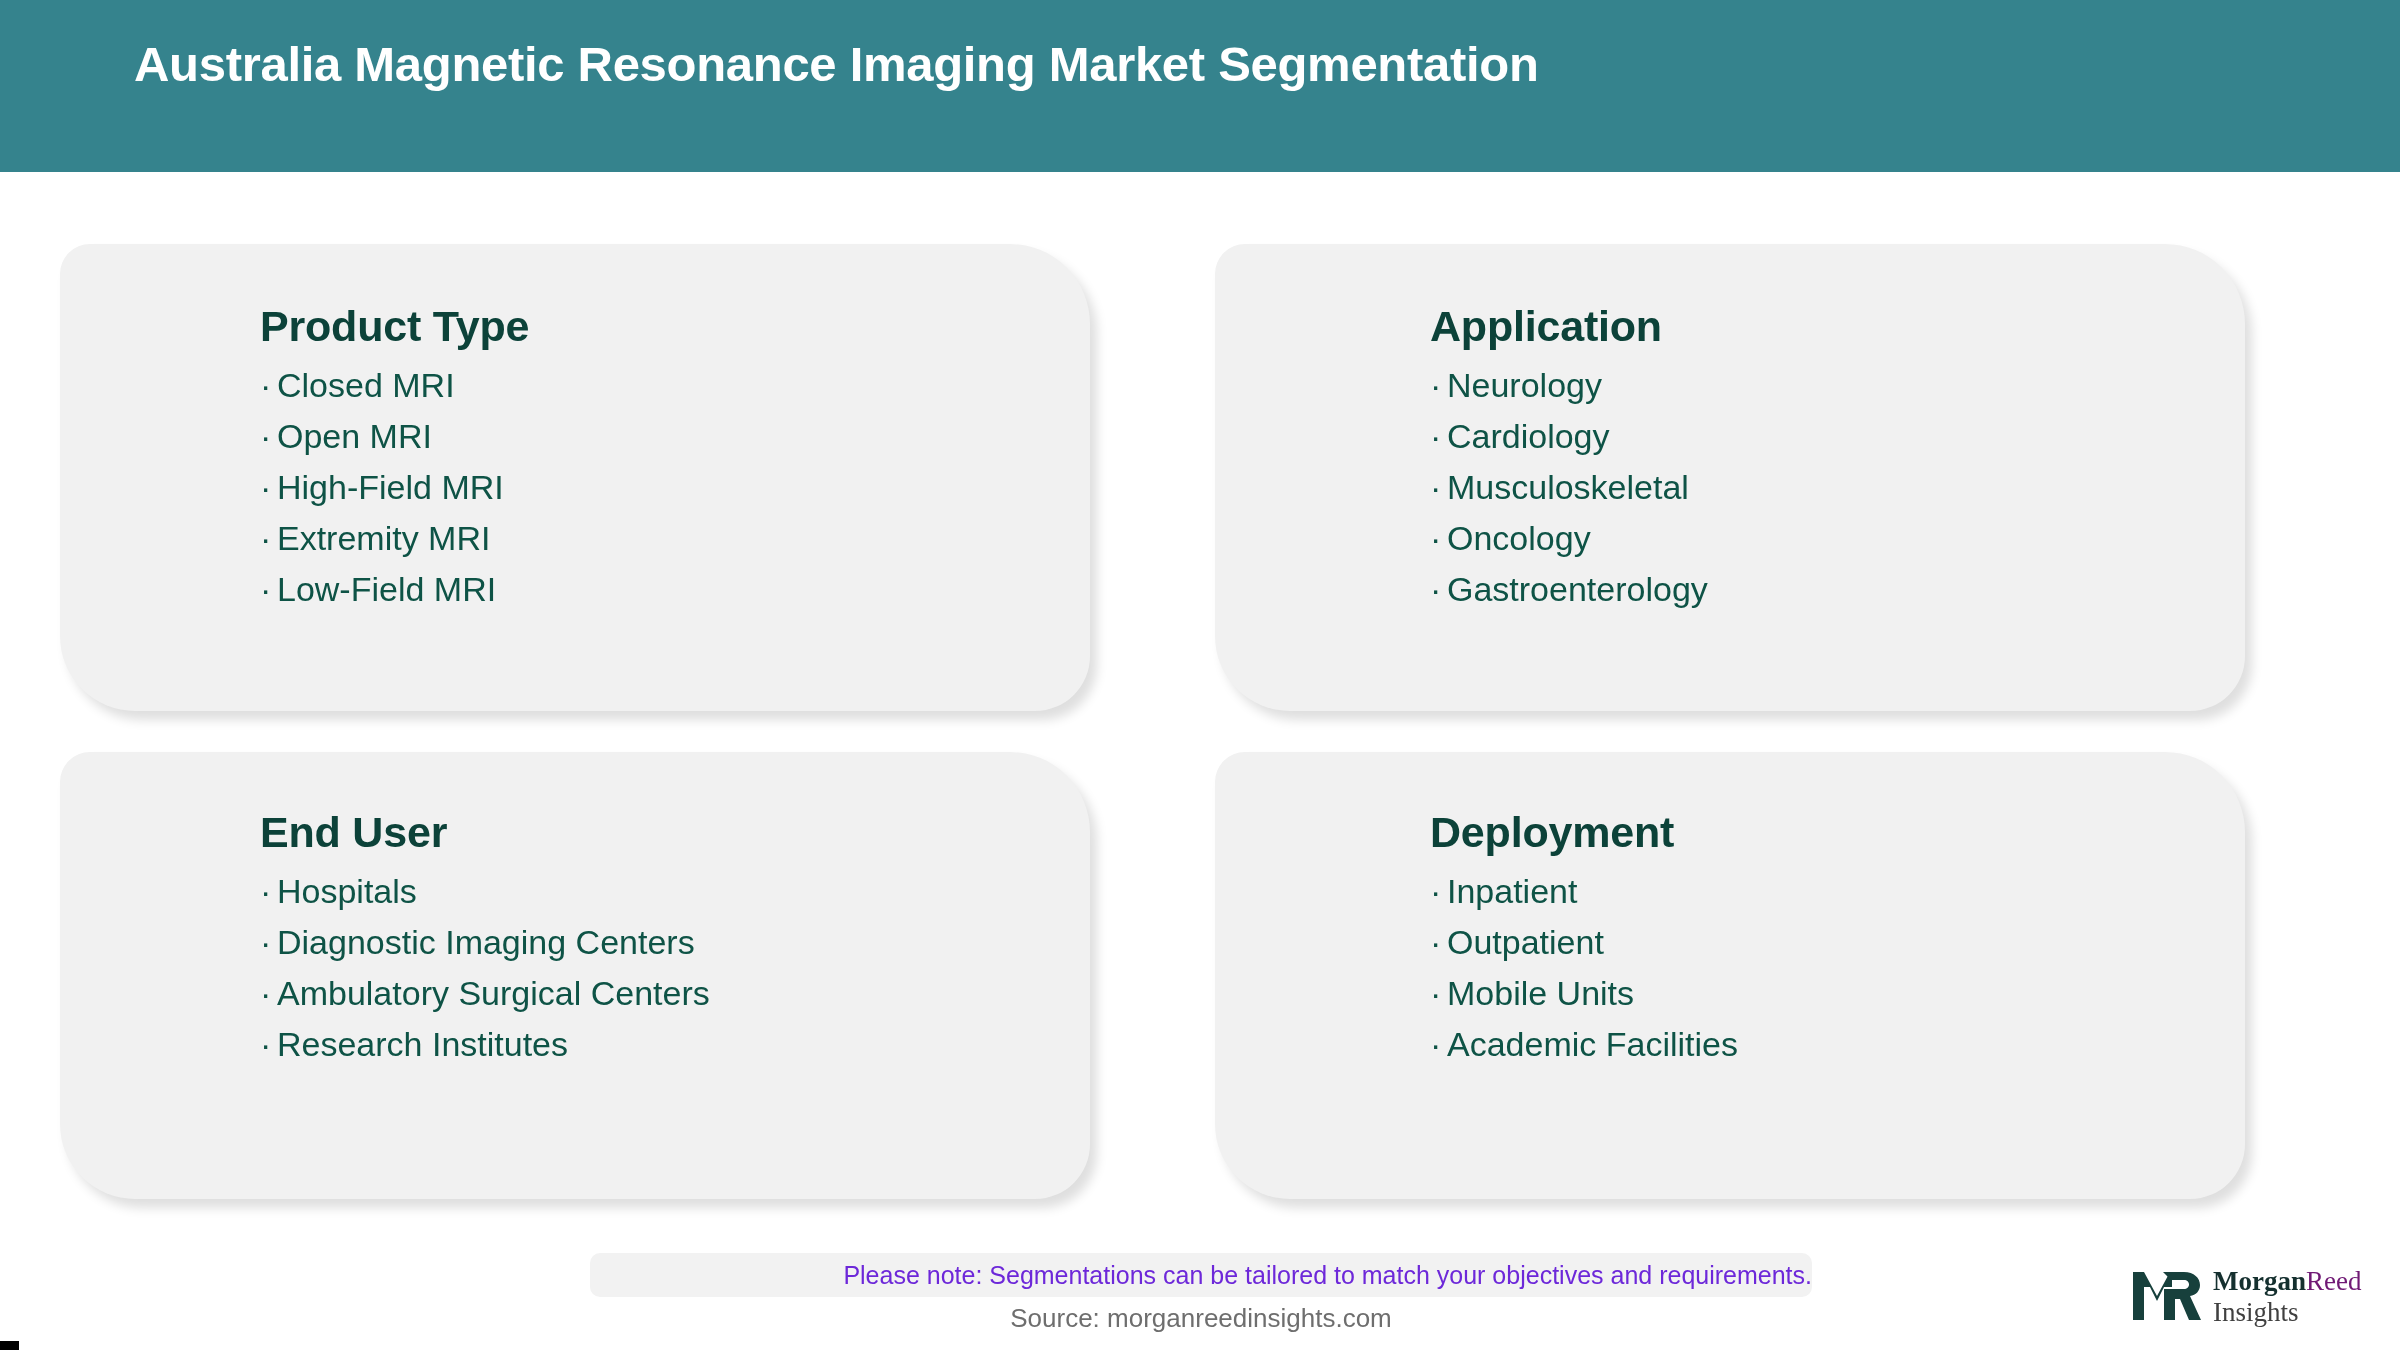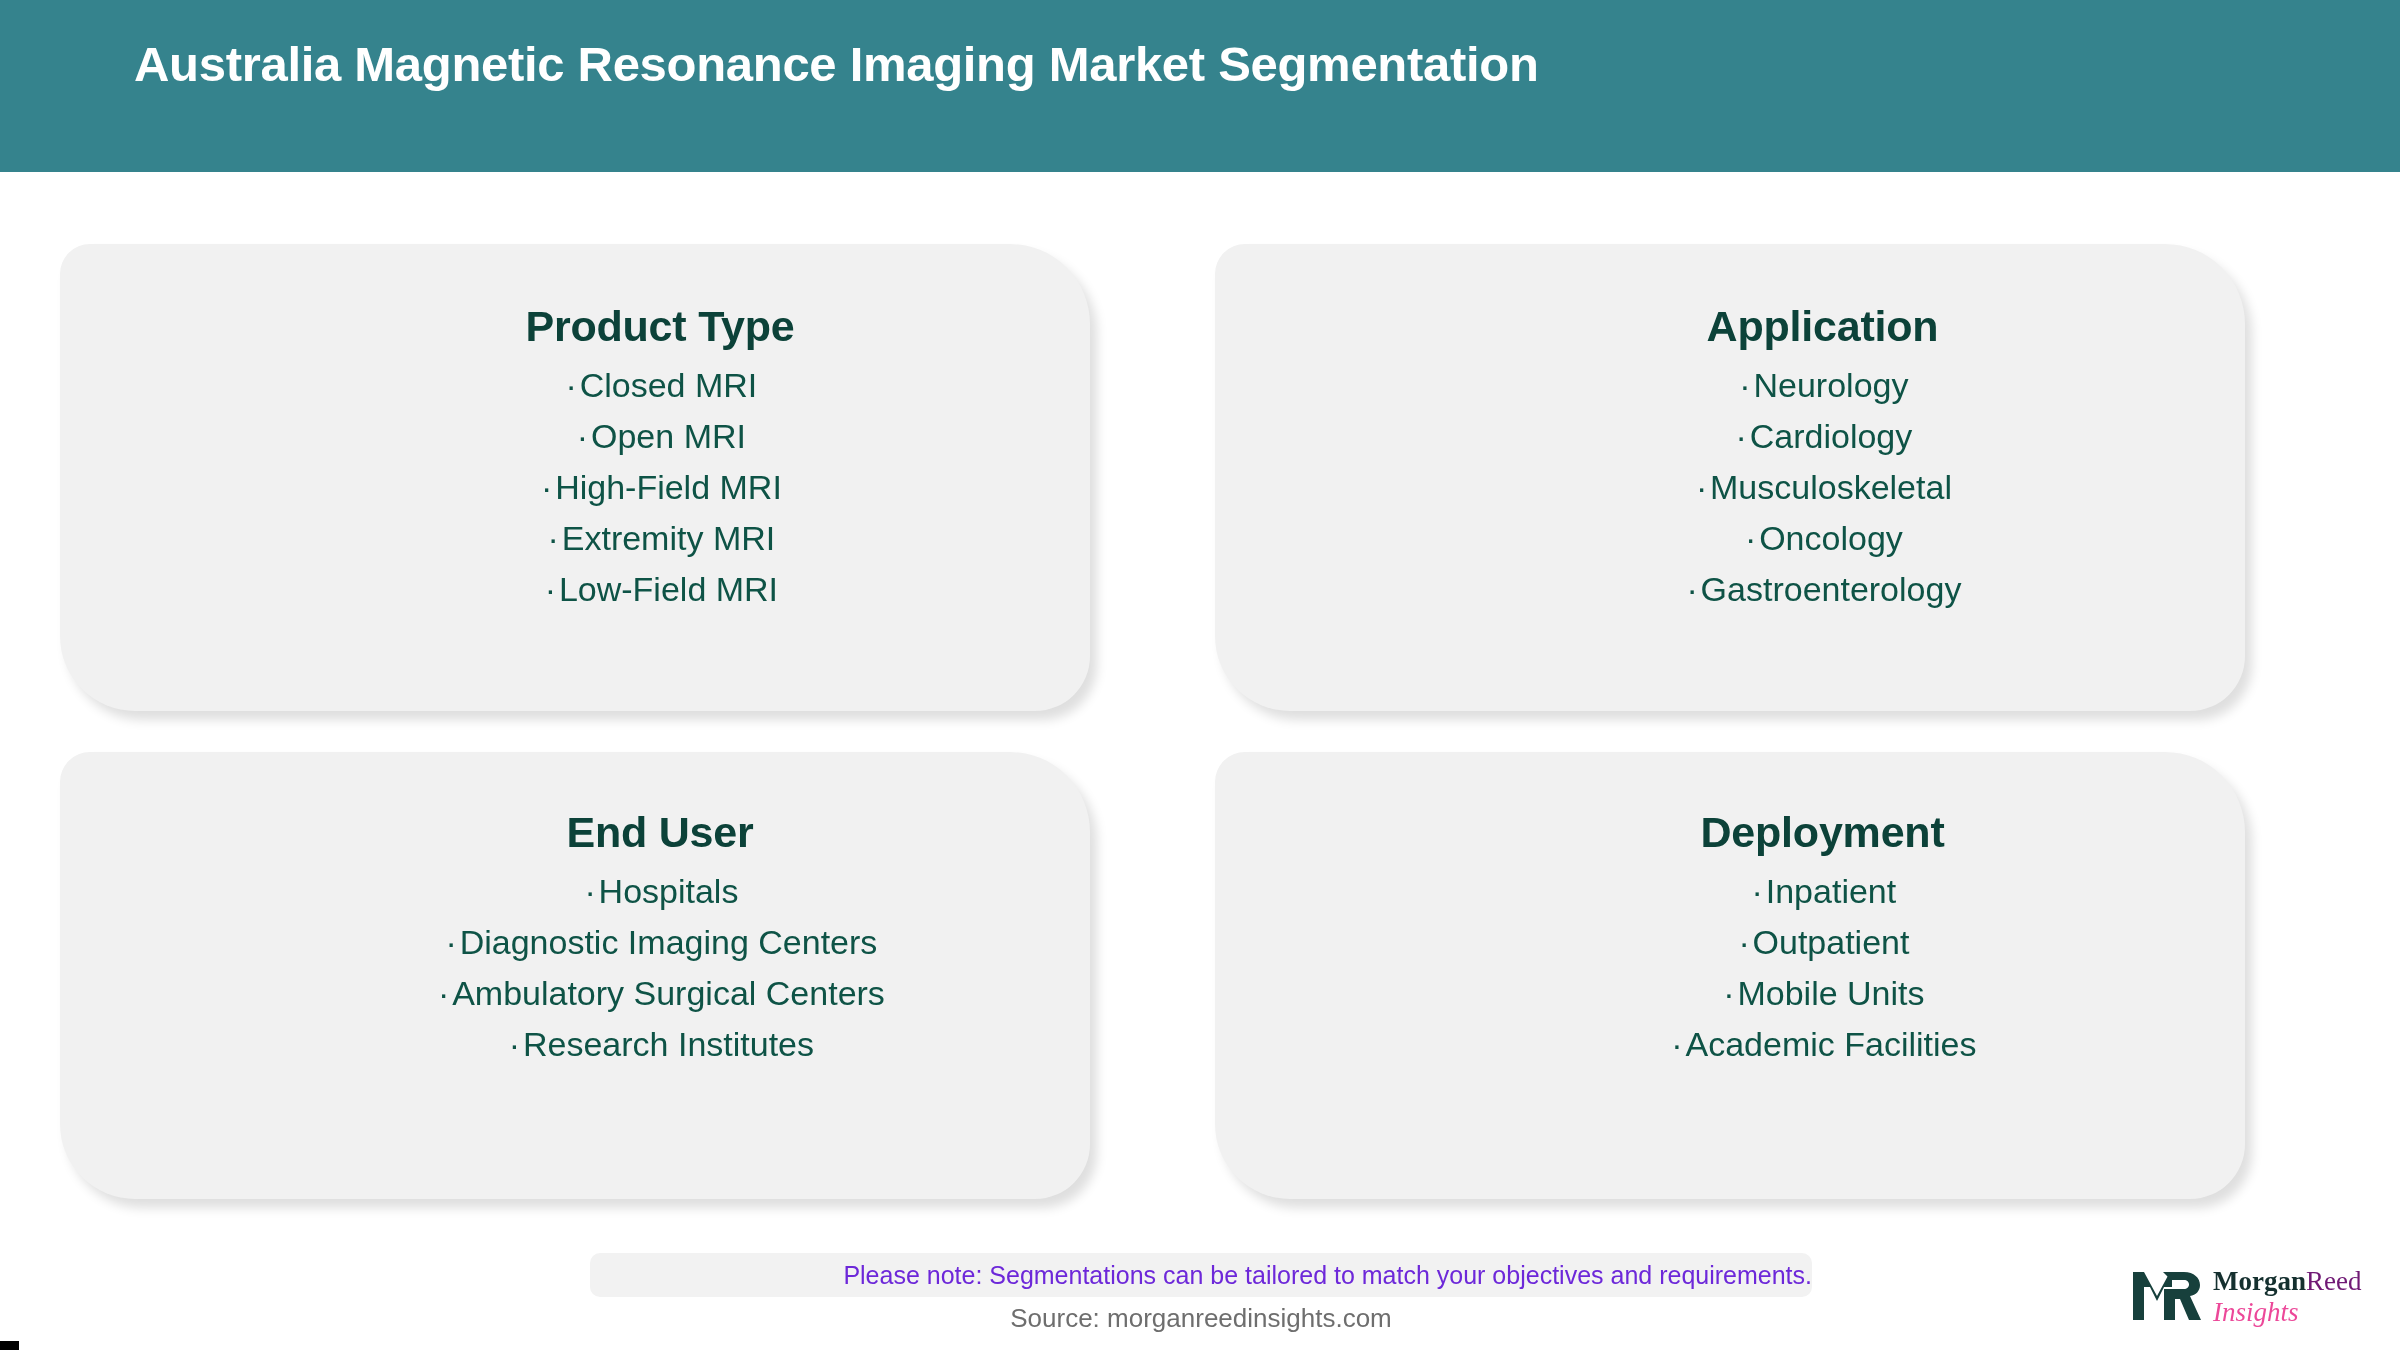--- a/index.html
+++ b/index.html
@@ -61,21 +61,20 @@
   .card-r1 { top: 244px; height: 467px; }
   .card-r2 { top: 752px; height: 447px; }
   .card-c1 { left: 60px;  width: 1030px; }
   .card-c2 { left: 1215px; width: 1030px; }
 
   .card-inner {
     position: absolute;
     left: 200px;
     top: 60px;
     right: 30px;
-    text-align: center;
   }
   .card-r2 .card-inner { top: 58px; }
   .card-c2 .card-inner { left: 215px; }
 
   .card-title {
     font-size: 43px;
     font-weight: bold;
     color: #0C4239;
     letter-spacing: -0.2px;
     line-height: 1.05;
@@ -166,23 +165,22 @@
     color: #1C3A3A;
     white-space: nowrap;
   }
   .logo-line1 .m-bold { font-weight: bold; color: #15302F; }
   .logo-line1 .m-reg  { font-weight: normal; color: #701a75; }
 
   .logo-line2 {
     font-family: "Liberation Serif", serif;
     font-size: 27px;
     line-height: 31px;
-    color: #ec4899;
-    white-space: nowrap;
-    font-style: italic;
+    color: #404040;
+    white-space: nowrap;
   }
 
   
   .corner-mark {
     position: absolute;
     left: 0;
     top: 1341px;
     width: 19px;
     height: 9px;
     background: #000000;

